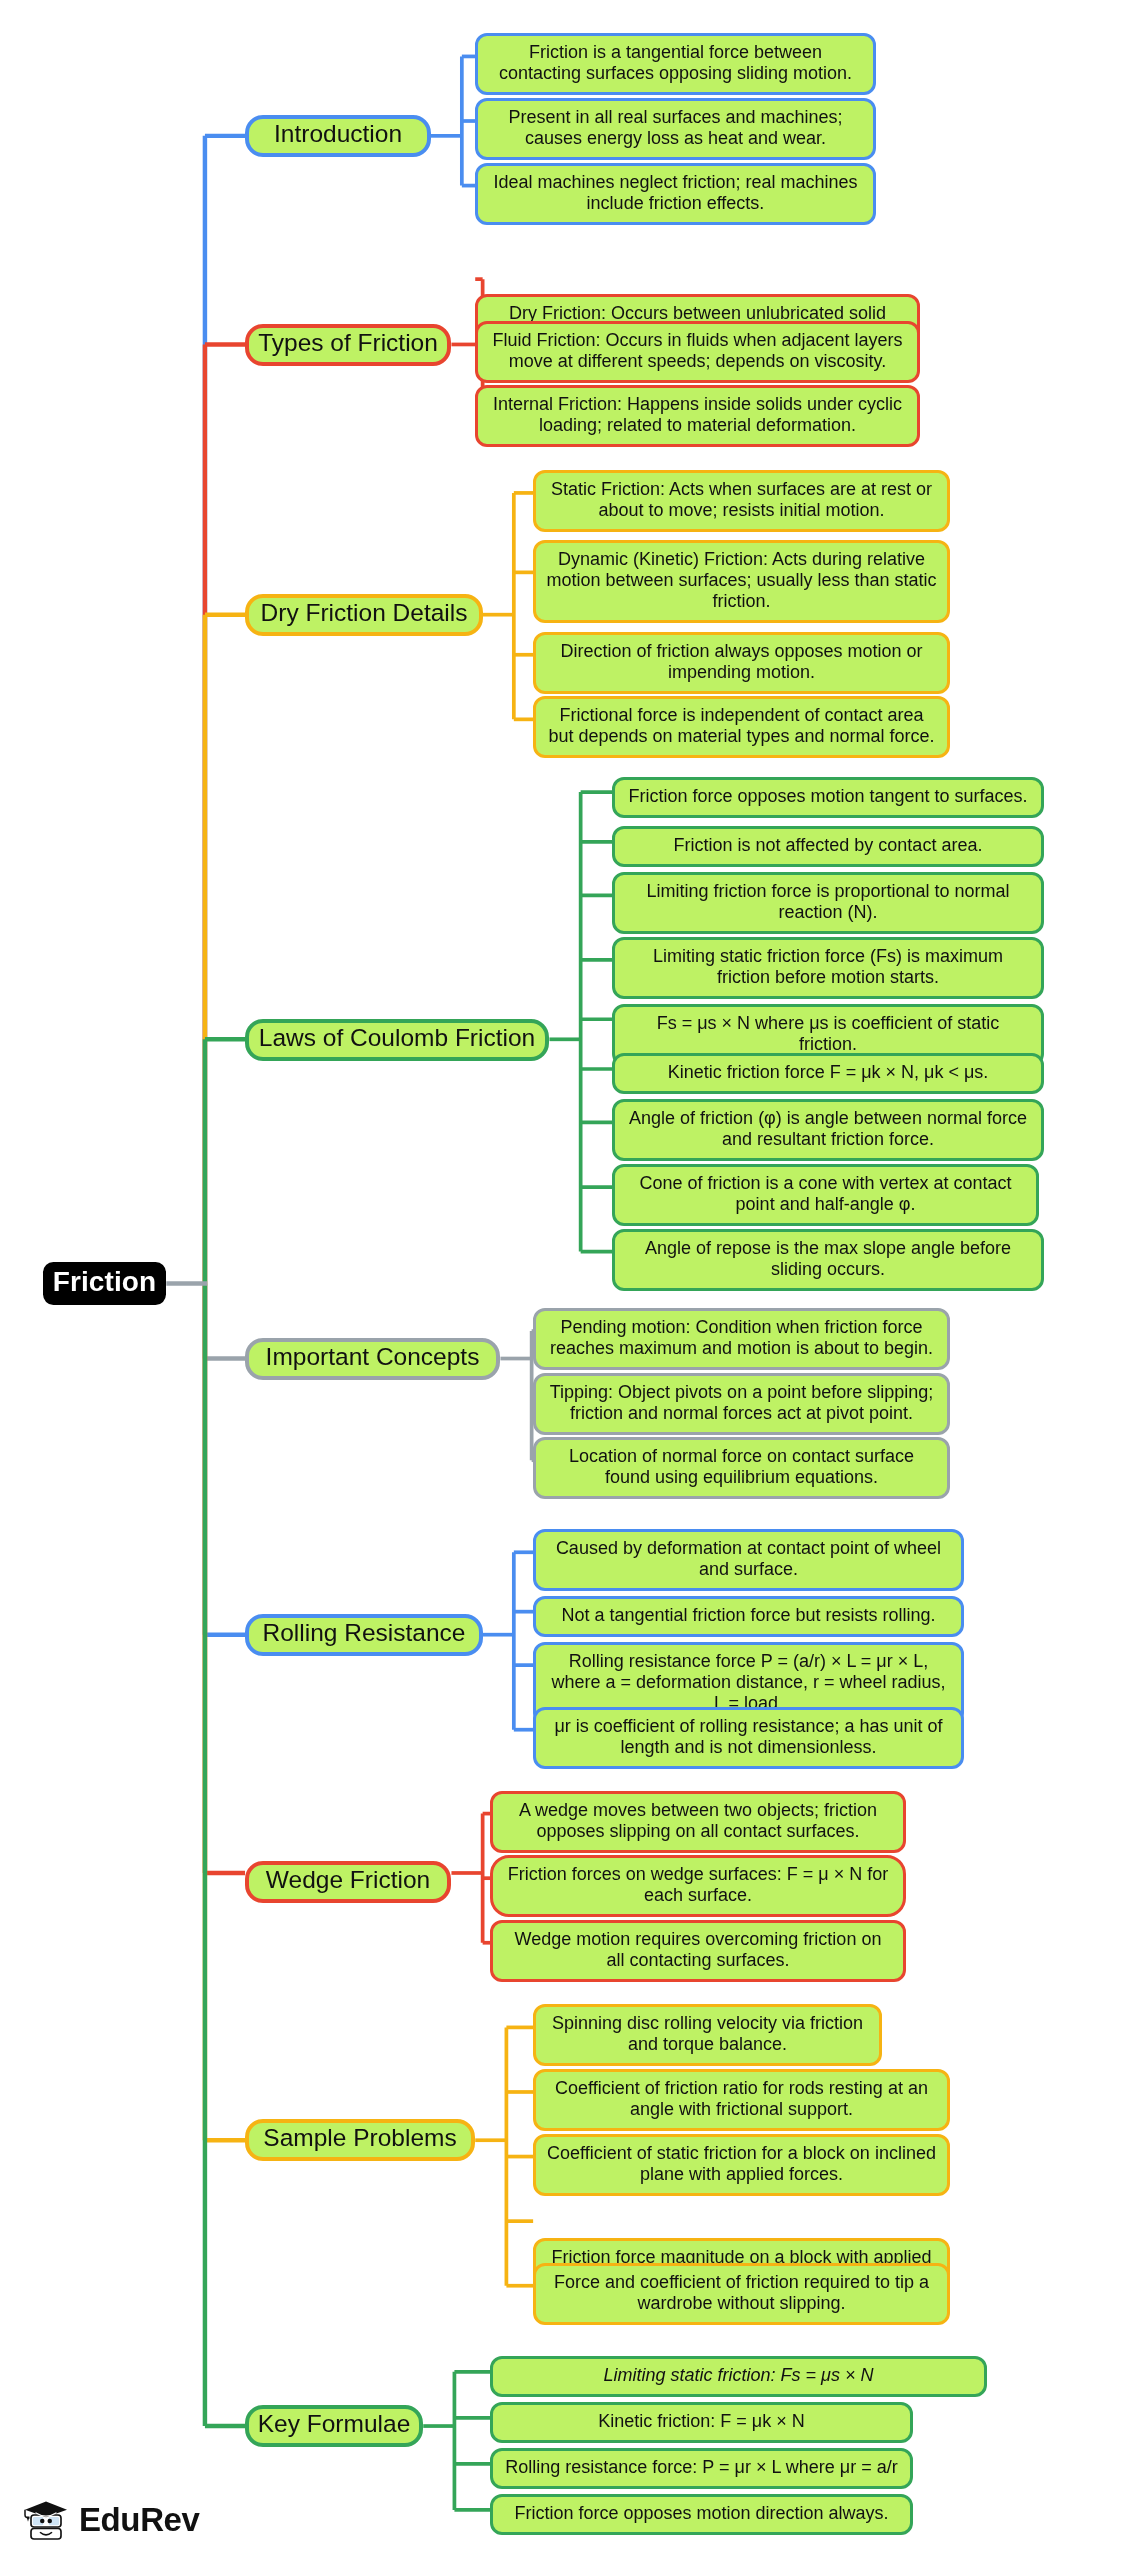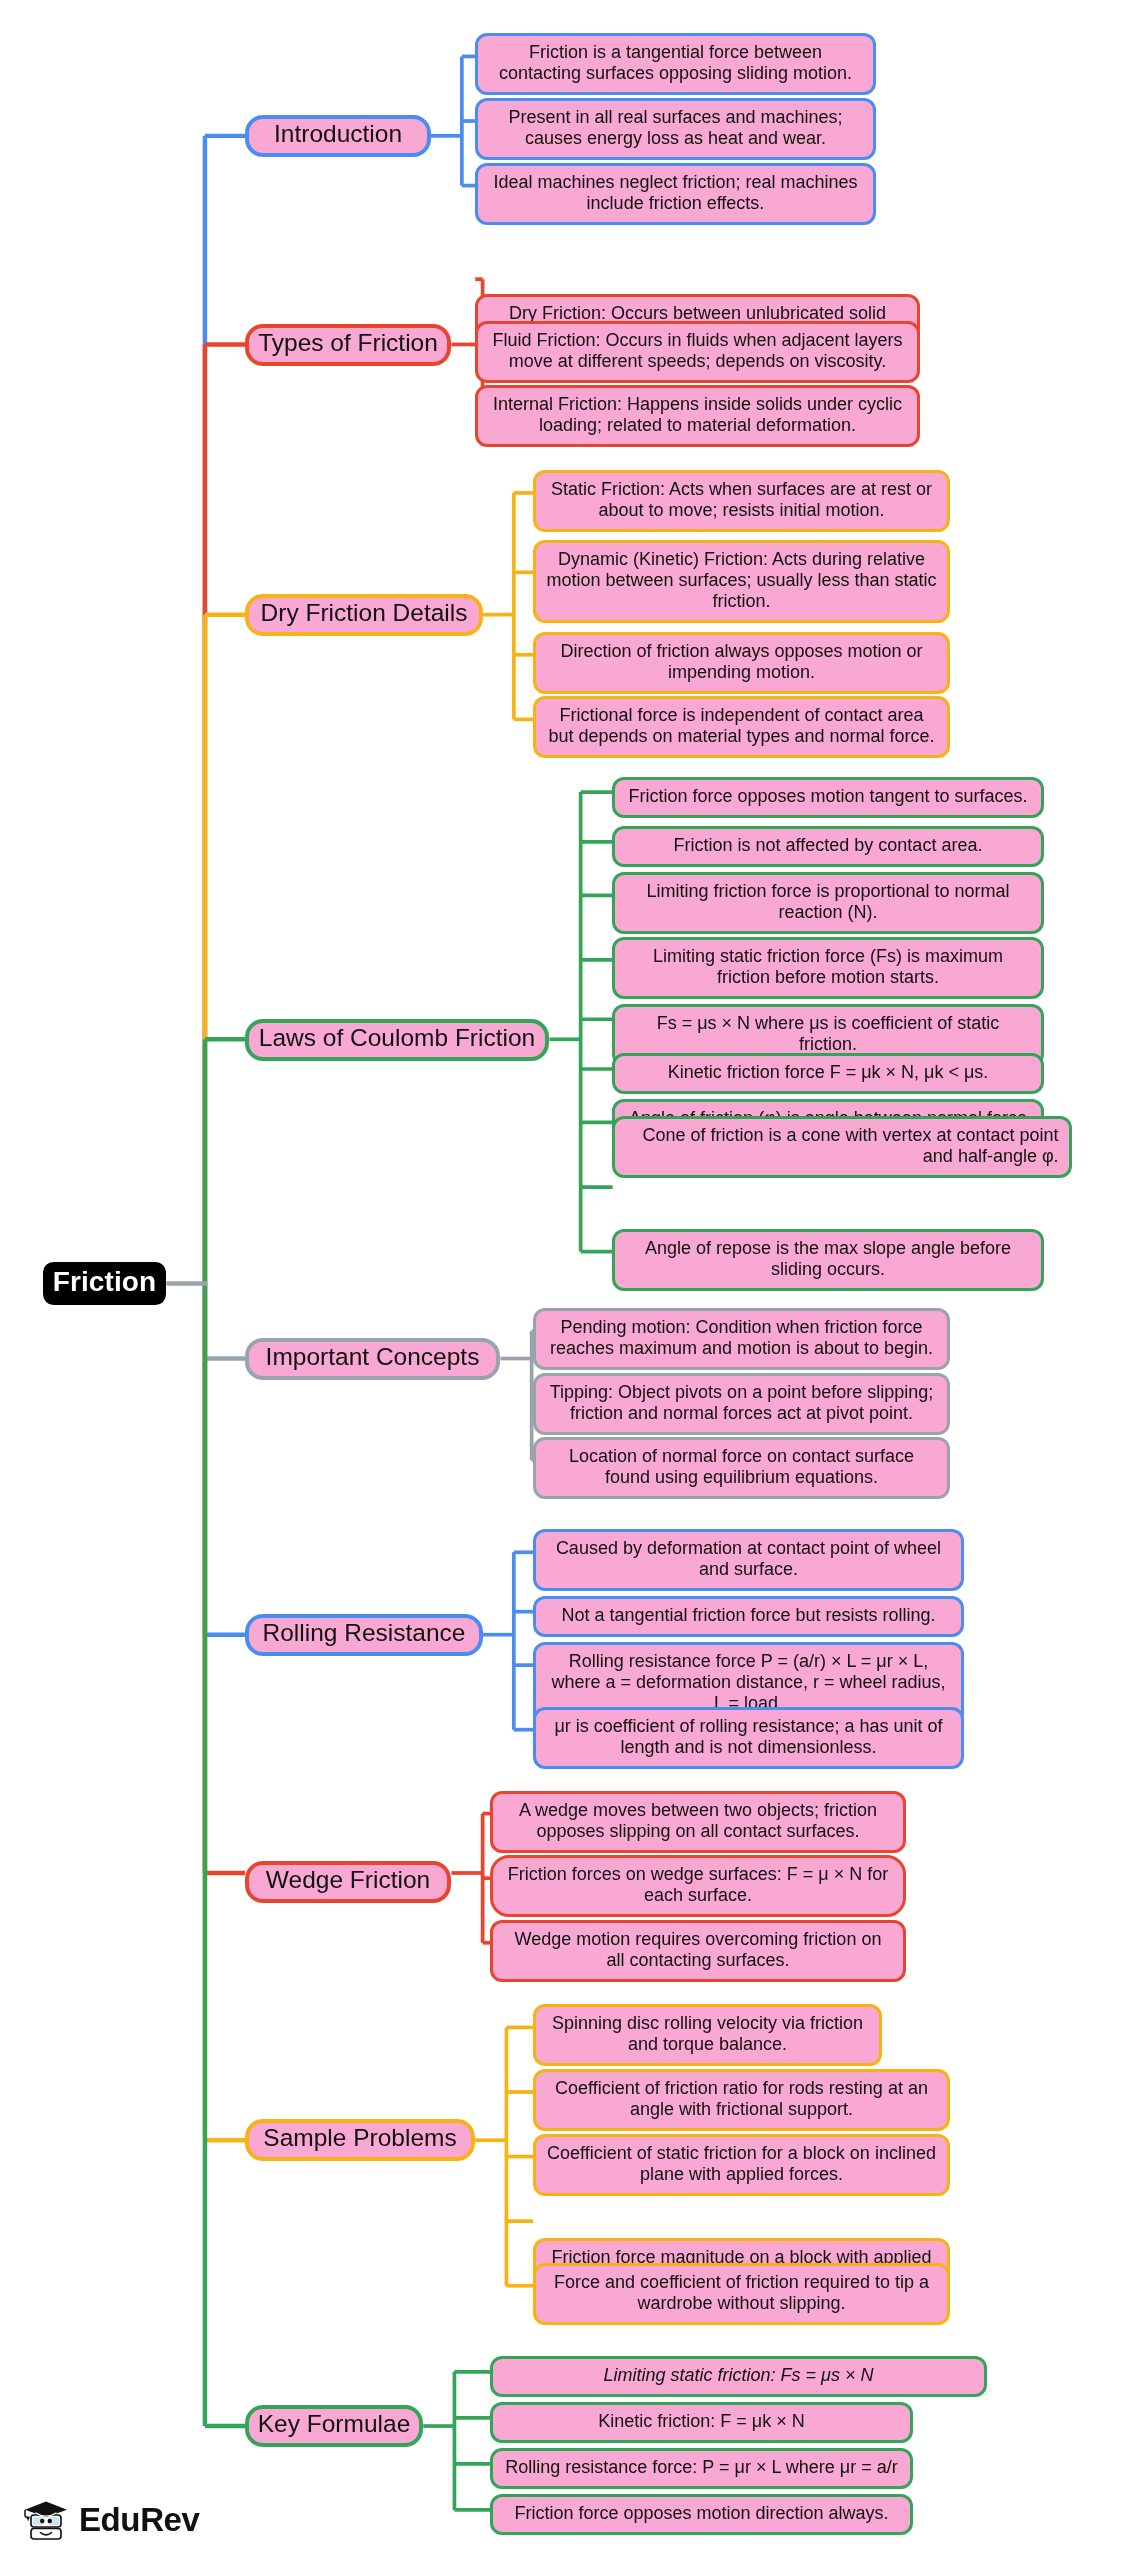--- a/index.html
+++ b/index.html
@@ -17,21 +17,21 @@
     overflow: hidden;
   }
   svg#wires {
     position: absolute;
     left: 0; top: 0;
     width: 1142px; height: 2576px;
     pointer-events: none;
   }
   .node {
     position: absolute;
-    background: #f9a8d4;
+    background: #bef264;
     border-style: solid;
     display: flex;
     align-items: center;
     justify-content: center;
     text-align: center;
     color: #111111;
     line-height: 1.18;
   }
   
   .root-node {
@@ -179,21 +179,21 @@
       <div class="node leaf-node" style="left: 533px; top: 632px; width: 417px; min-height: 46px; border-color: rgb(246, 179, 19);">Direction of friction always opposes motion or impending motion.</div>
       <div class="node leaf-node" style="left: 533px; top: 696px; width: 417px; min-height: 46px; border-color: rgb(246, 179, 19);">Frictional force is independent of contact area but depends on material types and normal force.</div>
       <div class="node branch-node" style="left: 245px; top: 1019px; width: 304px; height: 42px; border-color: rgb(52, 165, 88);">Laws of Coulomb Friction</div>
       <div class="node leaf-node" style="left: 612px; top: 777px; width: 432px; min-height: 31px; border-color: rgb(52, 165, 88);">Friction force opposes motion tangent to surfaces.</div>
       <div class="node leaf-node" style="left: 612px; top: 826px; width: 432px; min-height: 31px; border-color: rgb(52, 165, 88);">Friction is not affected by contact area.</div>
       <div class="node leaf-node" style="left: 612px; top: 872px; width: 432px; min-height: 46px; border-color: rgb(52, 165, 88);">Limiting friction force is proportional to normal reaction (N).</div>
       <div class="node leaf-node" style="left: 612px; top: 937px; width: 432px; min-height: 46px; border-color: rgb(52, 165, 88);">Limiting static friction force (Fs) is maximum friction before motion starts.</div>
       <div class="node leaf-node" style="left: 612px; top: 1004px; width: 432px; min-height: 31px; border-color: rgb(52, 165, 88);">Fs = μs × N where μs is coefficient of static friction.</div>
       <div class="node leaf-node" style="left: 612px; top: 1053px; width: 432px; min-height: 31px; border-color: rgb(52, 165, 88);">Kinetic friction force F = μk × N, μk &lt; μs.</div>
       <div class="node leaf-node" style="left: 612px; top: 1099px; width: 432px; min-height: 46px; border-color: rgb(52, 165, 88);">Angle of friction (φ) is angle between normal force and resultant friction force.</div>
-      <div class="node leaf-node" style="left: 612px; top: 1116px; width: 460px; min-height: 46px; border-color: rgb(52, 165, 88); text-align: right;">Cone of friction is a cone with vertex at contact point and half-angle φ.</div>
+      <div class="node leaf-node" style="left: 612px; top: 1164px; width: 427px; min-height: 46px; border-color: rgb(52, 165, 88);">Cone of friction is a cone with vertex at contact point and half-angle φ.</div>
       <div class="node leaf-node" style="left: 612px; top: 1229px; width: 432px; min-height: 46px; border-color: rgb(52, 165, 88);">Angle of repose is the max slope angle before sliding occurs.</div>
       <div class="node branch-node" style="left: 245px; top: 1338px; width: 255px; height: 42px; border-color: rgb(154, 163, 171);">Important Concepts</div>
       <div class="node leaf-node" style="left: 533px; top: 1308px; width: 417px; min-height: 46px; border-color: rgb(154, 163, 171);">Pending motion: Condition when friction force reaches maximum and motion is about to begin.</div>
       <div class="node leaf-node" style="left: 533px; top: 1373px; width: 417px; min-height: 46px; border-color: rgb(154, 163, 171);">Tipping: Object pivots on a point before slipping; friction and normal forces act at pivot point.</div>
       <div class="node leaf-node" style="left: 533px; top: 1437px; width: 417px; min-height: 46px; border-color: rgb(154, 163, 171);">Location of normal force on contact surface found using equilibrium equations.</div>
       <div class="node branch-node" style="left: 245px; top: 1614px; width: 238px; height: 42px; border-color: rgb(74, 141, 240);">Rolling Resistance</div>
       <div class="node leaf-node" style="left: 533px; top: 1529px; width: 431px; min-height: 46px; border-color: rgb(74, 141, 240);">Caused by deformation at contact point of wheel and surface.</div>
       <div class="node leaf-node" style="left: 533px; top: 1596px; width: 431px; min-height: 31px; border-color: rgb(74, 141, 240);">Not a tangential friction force but resists rolling.</div>
       <div class="node leaf-node" style="left: 533px; top: 1642px; width: 431px; min-height: 46px; border-color: rgb(74, 141, 240);">Rolling resistance force P = (a/r) × L = μr × L, where a = deformation distance, r = wheel radius, L = load.</div>
       <div class="node leaf-node" style="left: 533px; top: 1707px; width: 431px; min-height: 46px; border-color: rgb(74, 141, 240);">μr is coefficient of rolling resistance; a has unit of length and is not dimensionless.</div>

